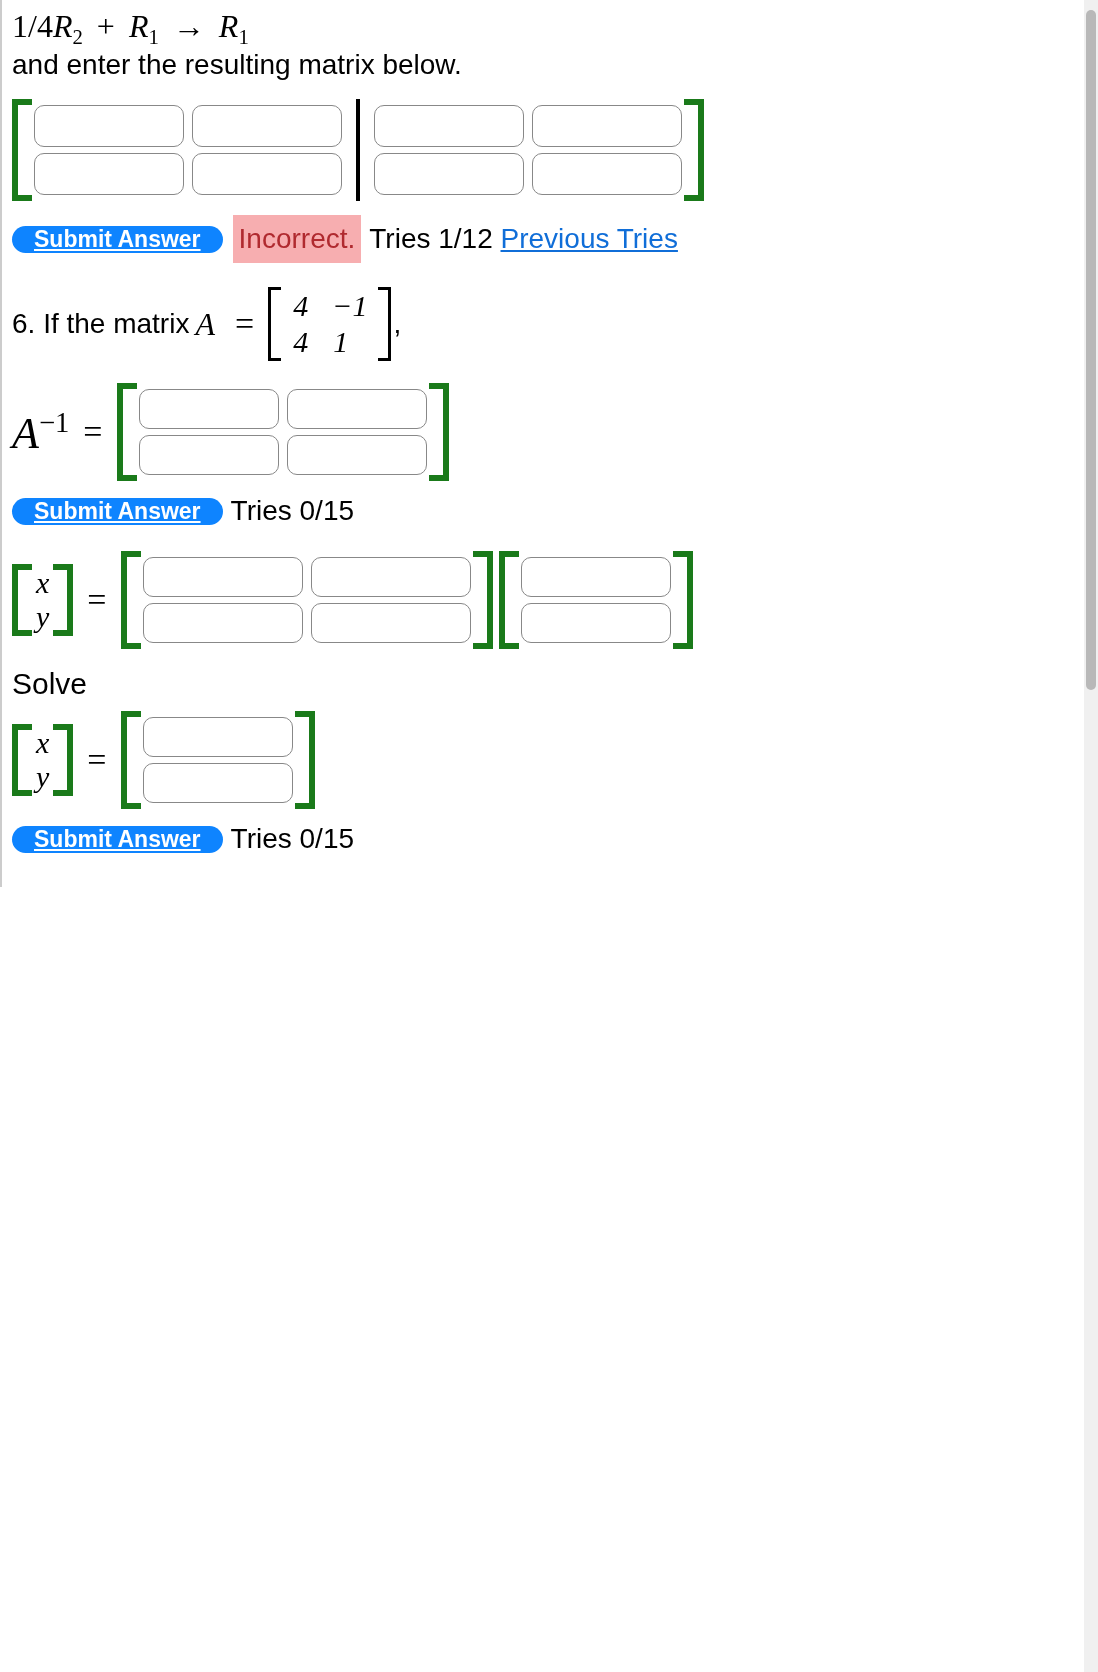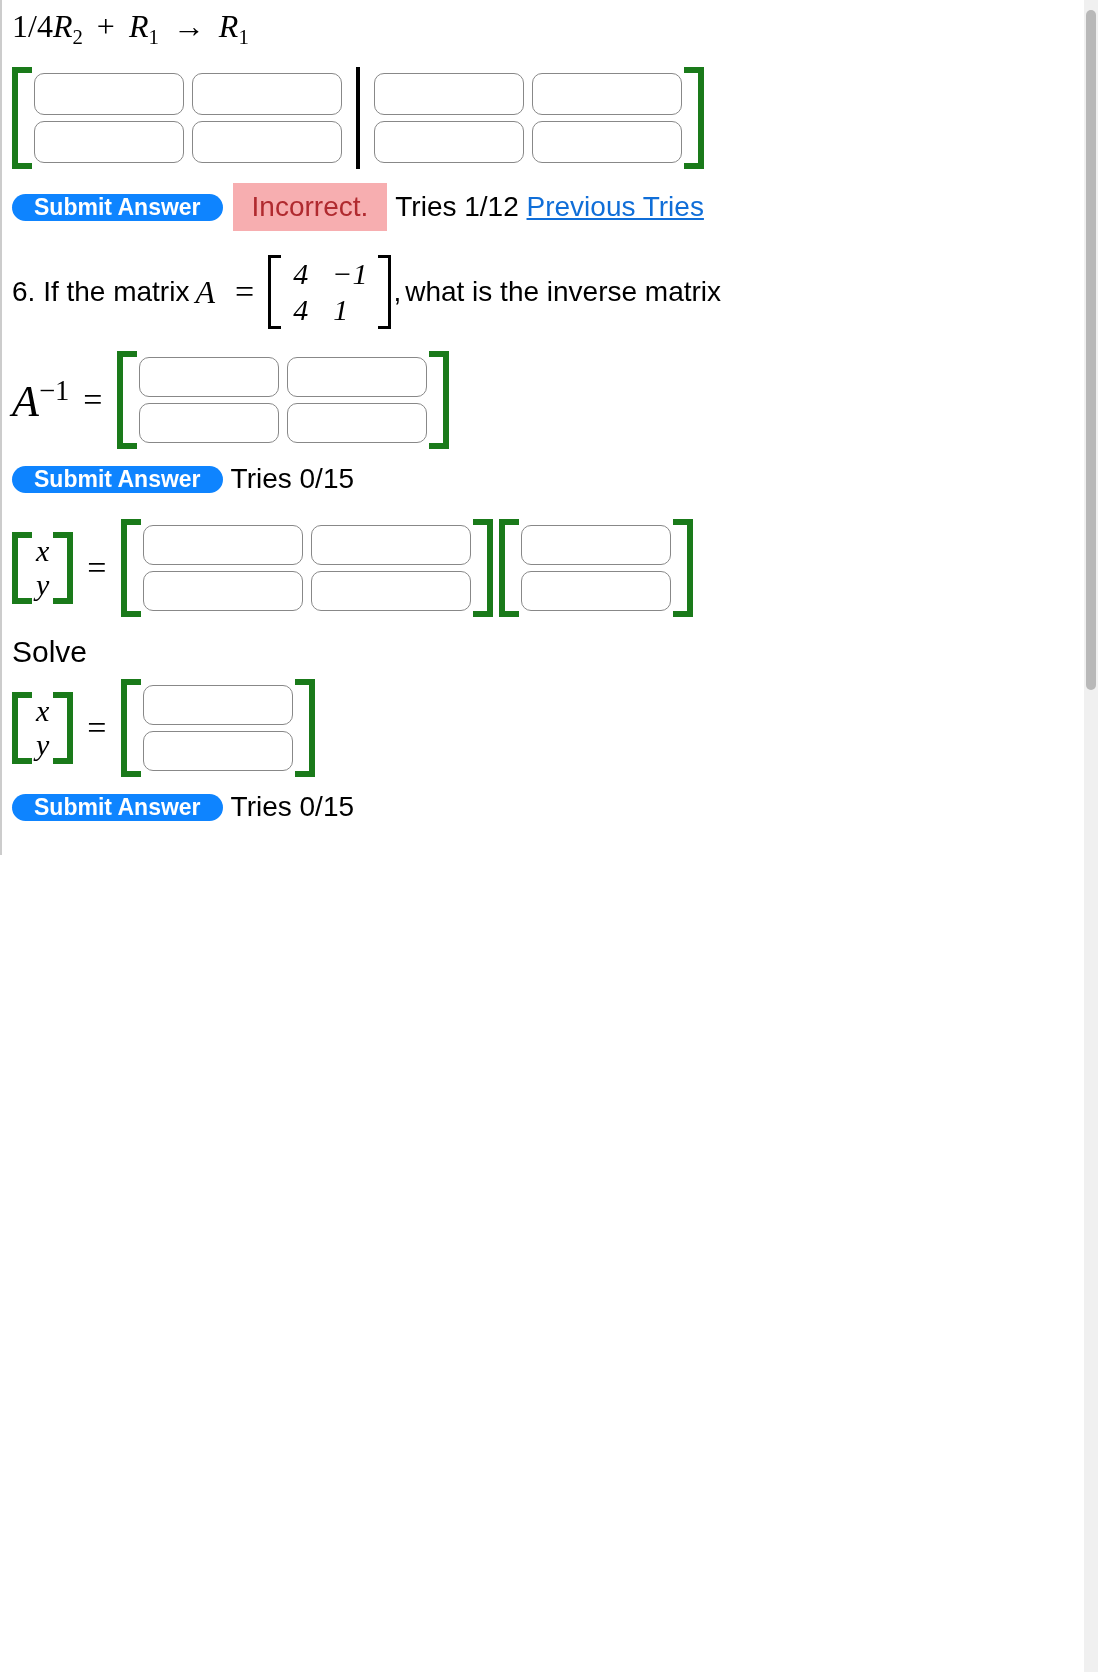--- a/index.html
+++ b/index.html
@@ -24,26 +24,27 @@
     display: inline-block;
     background: #0e84ff;
     color: #fff;
     font-weight: bold;
     font-size: 23px;
     border: none;
     border-radius: 22px;
     padding: 0 22px;
     cursor: pointer;
     font-family: Verdana, Geneva, sans-serif;
+    text-decoration: underline;
   }
   .incorrect {
     background: #f7aeb0;
     color: #b02a2f;
     font-size: 28px;
-    padding: 8px 19px;
+    padding: 8px 6px;
     margin-left: 10px;
   }
   .tries { font-size: 28px; margin-left: 8px; }
   .link { color: #106ed8; text-decoration: underline; cursor: pointer; text-align: center; }
 
   .bracket-wrap { display: inline-flex; align-items: stretch; }
   .bracket {
     display: inline-block;
     width: 14px;
     align-self: stretch;
@@ -118,20 +119,21 @@
 <body>
 
 <div class="q-block">
   <div class="math" style="font-size:32px;">
     <span class="up">1/4</span><span>R</span><span class="sub">2</span>
     <span class="up" style="margin:0 6px;">+</span>
     <span>R</span><span class="sub">1</span>
     <span class="arrow">→</span>
     <span>R</span><span class="sub">1</span>
   </div>
+  <div>and enter the resulting matrix below.</div>
 
   <div class="row q5-matrix" style="margin-top:18px;">
     <span class="bracket-wrap">
       <span class="bracket left"></span>
       <span class="mat-body">
         <span class="mat-row">
           <input class="cell-input" style="">
           <input class="cell-input" style="">
         </span>
         <span class="mat-row">
@@ -177,21 +179,20 @@
           <span class="static-mat-cell math up">−1</span>
         </span>
         <span class="mat-row">
           <span class="static-mat-cell math up">4</span>
           <span class="static-mat-cell math up">1</span>
         </span>
       </span>
       <span class="bracket thin right"></span>
     </span>
     <span style="margin:0 4px 0 2px;">,</span>
-    <span> what is the inverse matrix</span>
   </div>
 
   <div class="row q6-matrix" style="margin-top:22px;">
     <span class="math" style="font-size:44px;">
       <span>A</span><span class="sup up">−1</span>
     </span>
     <span class="eq">=</span>
     <span class="bracket-wrap">
       <span class="bracket left"></span>
       <span class="mat-body">

